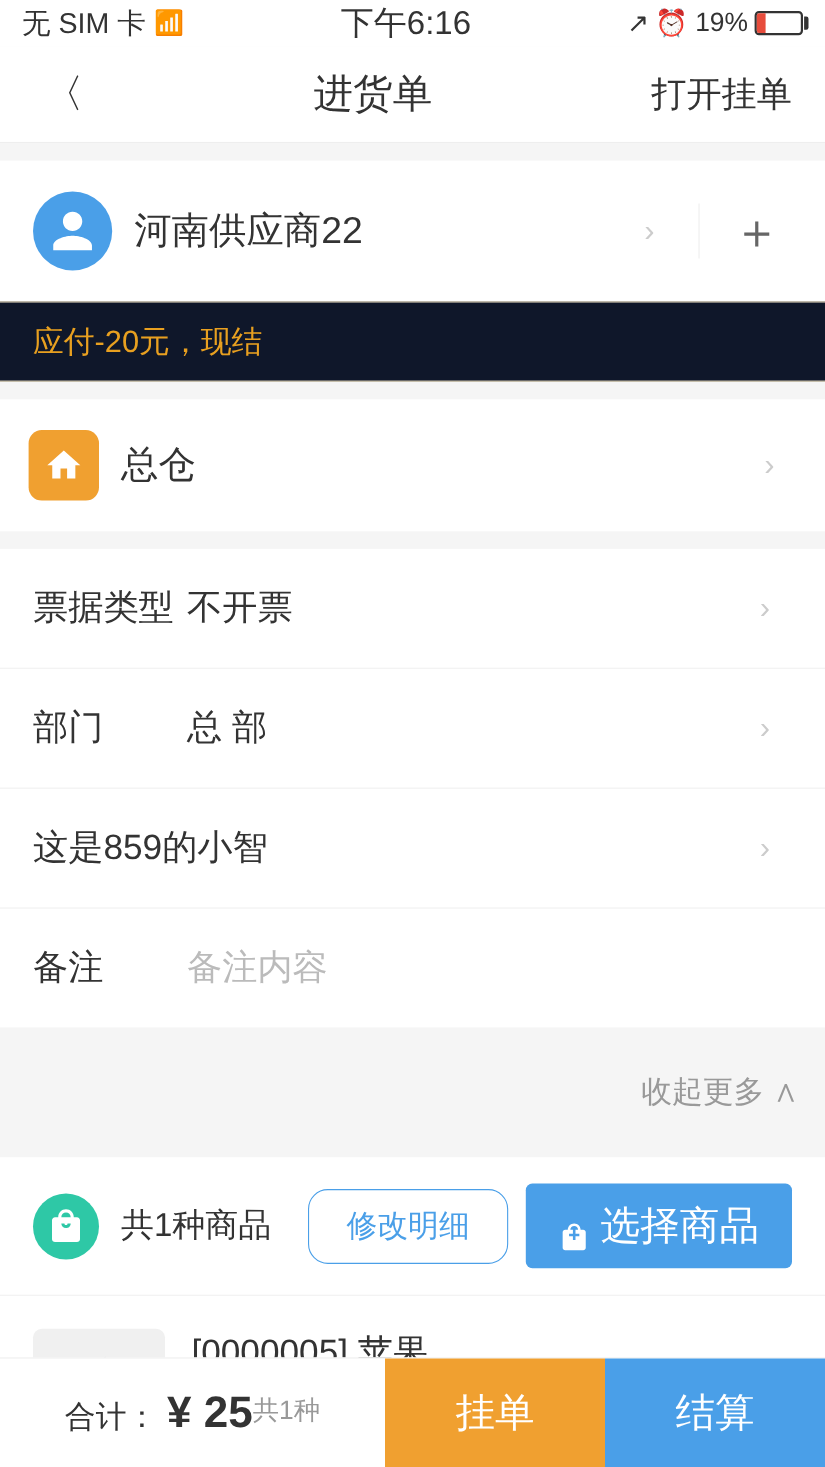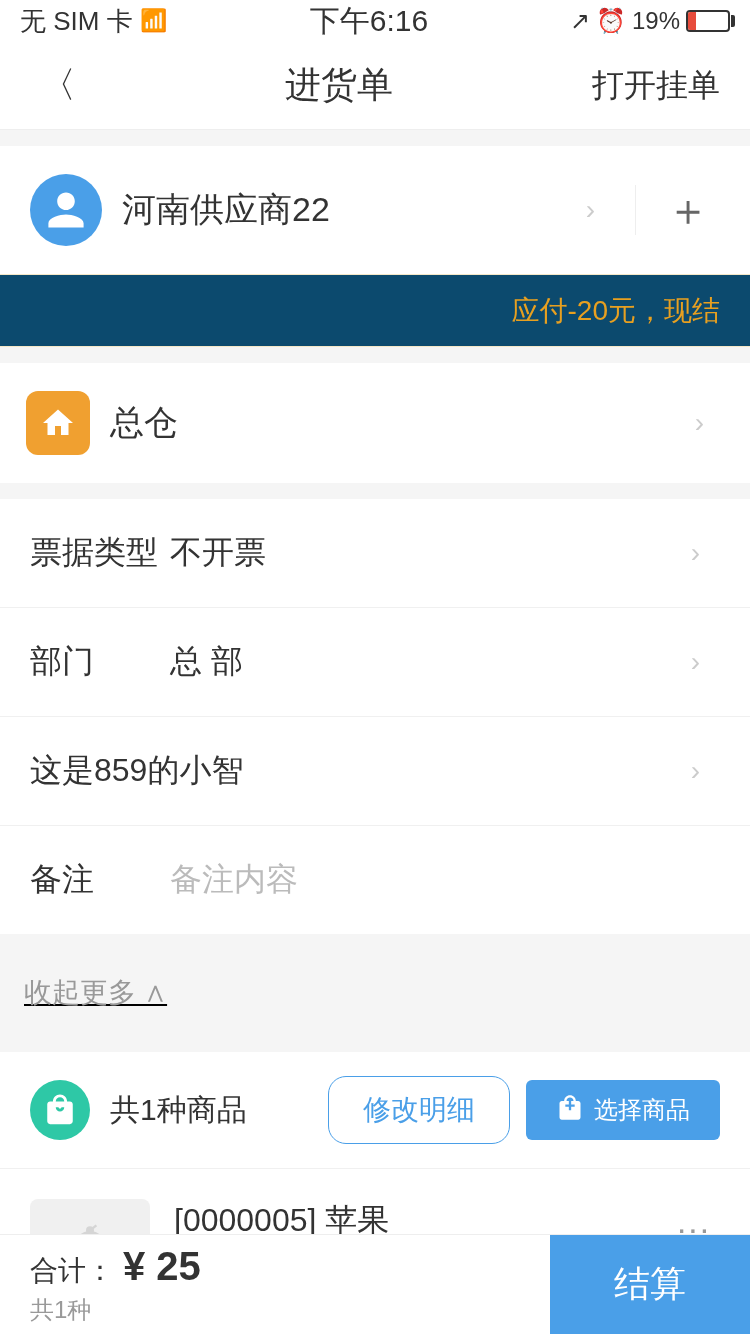--- a/index.html
+++ b/index.html
@@ -66,25 +66,24 @@
       flex-shrink: 0;
     }
     .supplier-avatar svg { width: 44px; height: 44px; fill: white; }
     .supplier-name { flex: 1; font-size: 34px; color: #333; }
     .chevron-right { font-size: 28px; color: #ccc; margin-right: 20px; }
     .vertical-divider { width: 1px; background: #eee; height: 50px; margin: 0 20px; }
     .add-btn { font-size: 44px; color: #666; cursor: pointer; padding: 0 10px; }
 
     
     .info-banner {
-      background: #0c4a6e;
+      background: #0f172a;
       padding: 16px 30px;
       border-top: 1px solid #f5e8c8;
       border-bottom: 1px solid #f5e8c8;
-      text-align: right;
     }
     .info-banner-text { font-size: 28px; color: #e8a020; }
 
     
     .warehouse-row {
       display: flex;
       align-items: center;
       padding: 28px 26px;
     }
     .warehouse-icon {
@@ -110,24 +109,23 @@
     .form-row:last-child { border-bottom: none; }
     .form-label { width: 140px; font-size: 32px; color: #333; flex-shrink: 0; }
     .form-value { flex: 1; font-size: 32px; color: #333; }
     .form-placeholder { flex: 1; font-size: 32px; color: #bbb; }
 
     
     .collapse-row {
       background: #f5f5f5;
       display: flex;
       align-items: center;
-      justify-content: flex-start;
+      justify-content: flex-end;
       padding: 24px;
       margin-top: 16px;
-      text-decoration: underline;
     }
     .collapse-text { font-size: 28px; color: #999; }
 
     
     .products-section { background: #fff; margin-top: 16px; }
     .products-header {
       display: flex;
       align-items: center;
       padding: 24px 30px;
       border-bottom: 1px solid #f0f0f0;
@@ -149,26 +147,26 @@
       padding: 14px 34px;
       font-size: 28px;
       border-radius: 18px;
       cursor: pointer;
       margin-right: 16px;
     }
     .btn-primary {
       background: #4a9fe8;
       color: #fff;
       padding: 14px 30px;
-      font-size: 24px;
+      font-size: 36px;
       border-radius: 6px;
       cursor: pointer;
       border: none;
       display: flex;
-      align-items: flex-start;
+      align-items: flex-end;
       gap: 10px;
     }
 
     
     .product-item {
       display: flex;
       align-items: flex-start;
       padding: 30px;
       border-bottom: 1px solid #f0f0f0;
     }
@@ -198,21 +196,21 @@
       height: 100px;
       display: flex;
       align-items: center;
       background: #fff;
       border-top: 1px solid #eee;
     }
     .total-section {
       flex: 1;
       padding: 0 30px;
       display: flex;
-      flex-direction: column;
+      flex-direction: row;
       justify-content: center;
     }
     .total-label { font-size: 28px; color: #333; }
     .total-amount { font-size: 40px; font-weight: bold; color: #333; display: inline; }
     .total-count { font-size: 24px; color: #999; margin-top: 4px; }
     .btn-hang {
       width: 200px;
       height: 100px;
       background: #f0a030;
       color: #fff;
@@ -368,14 +366,15 @@
 </div>
 
 <div class="bottom-bar">
   <div class="total-section">
     <div>
       <span class="total-label">合计：</span>
       <span class="total-amount">¥ 25</span>
     </div>
     <div class="total-count">共1种</div>
   </div>
+  <button class="btn-hang">挂单</button>
   <button class="btn-checkout">结算</button>
 </div>
 
 </body></html>

